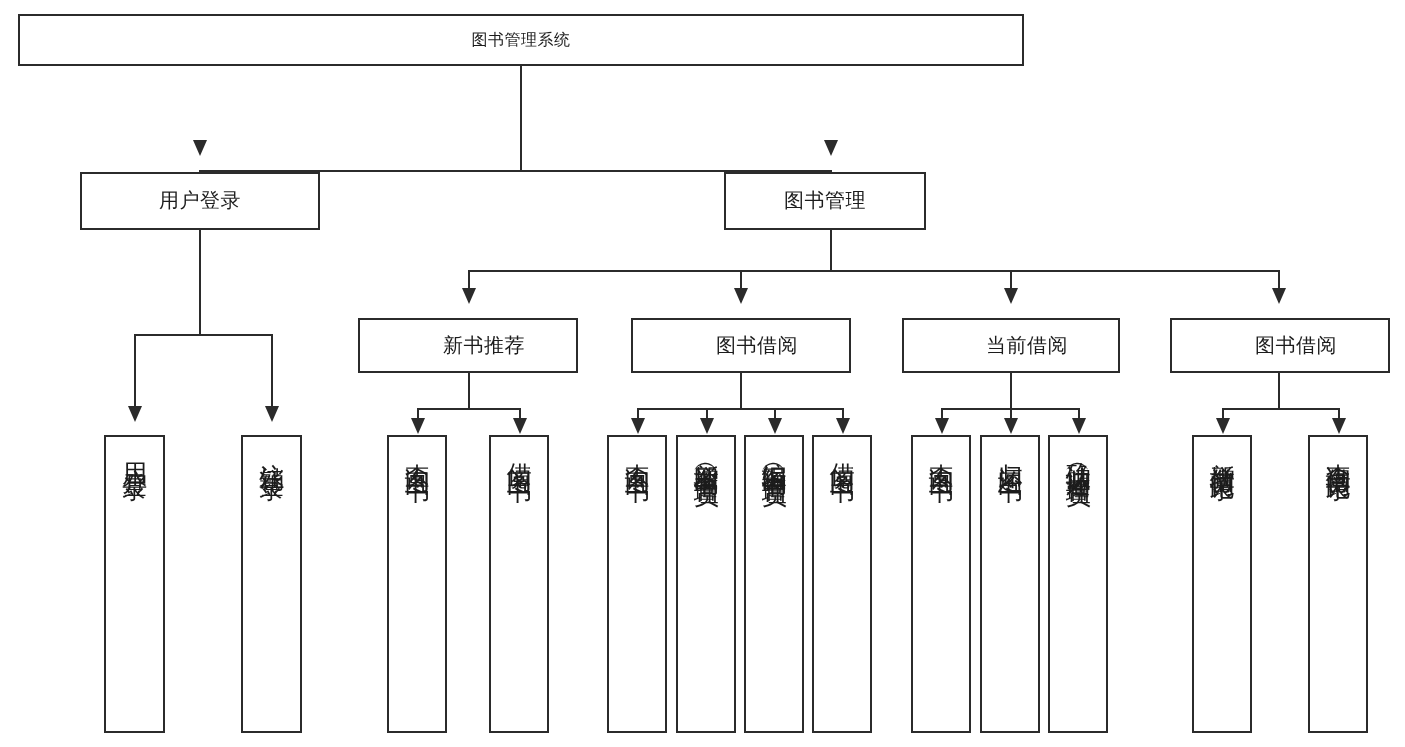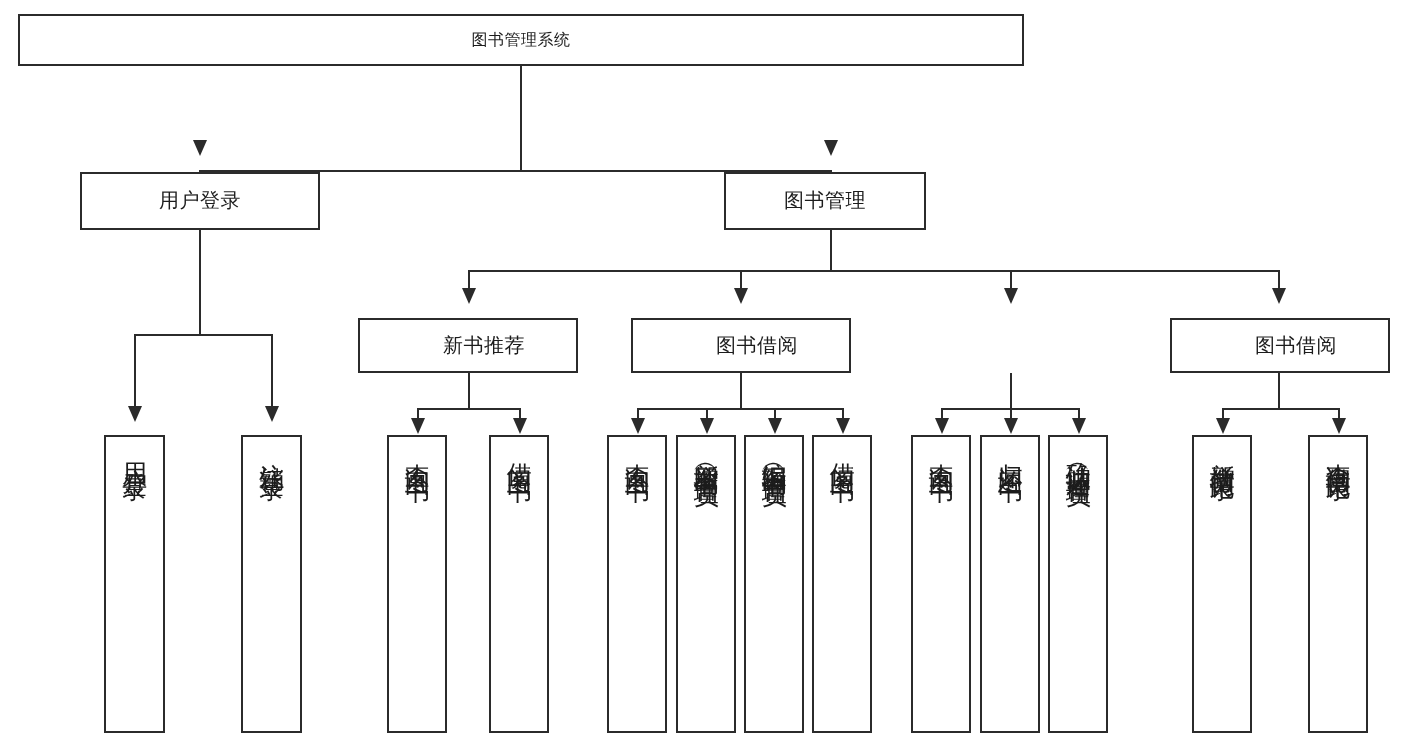--- a/index.html
+++ b/index.html
@@ -137,20 +137,23 @@
   <div class="arrow" style="left:1004px; top:288px;"></div>
   <div class="ln v" style="left:1278px; top:270px; height:32px;"></div>
   <div class="arrow" style="left:1272px; top:288px;"></div>
 
   <div class="node lvl3 n-new-rec">
     <span class="lbl">新书推荐</span>
   </div>
   <div class="node lvl3 n-borrow">
     <span class="lbl">图书借阅</span>
   </div>
+  <div class="node lvl3 n-current">
+    <span class="lbl">当前借阅</span>
+  </div>
   <div class="node lvl3 n-record">
     <span class="lbl">图书借阅</span>
   </div>
 
   <div class="ln v" style="left:468px; top:373px; height:37px;"></div>
   <div class="ln h" style="left:417px; top:408px; width:103px;"></div>
   <div class="ln v" style="left:417px; top:408px; height:13px;"></div>
   <div class="arrow" style="left:411px; top:418px;"></div>
   <div class="ln v" style="left:519px; top:408px; height:13px;"></div>
   <div class="arrow" style="left:513px; top:418px;"></div>

